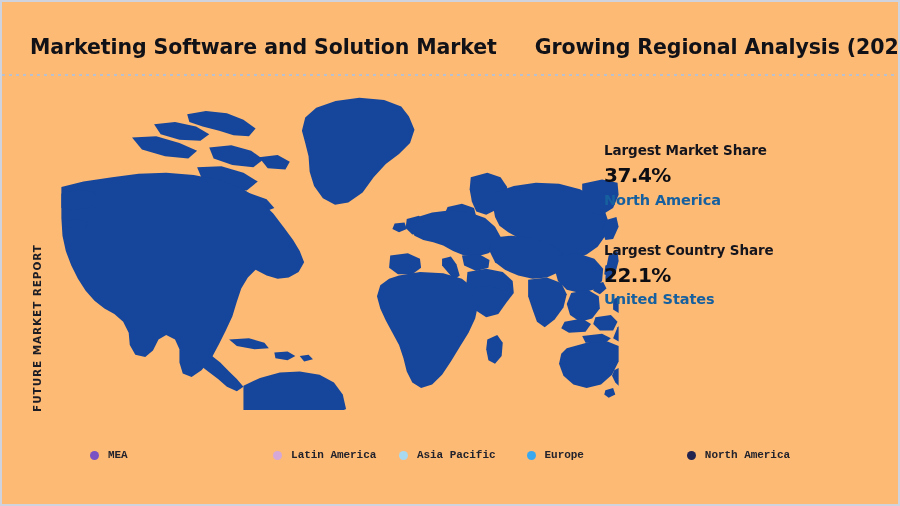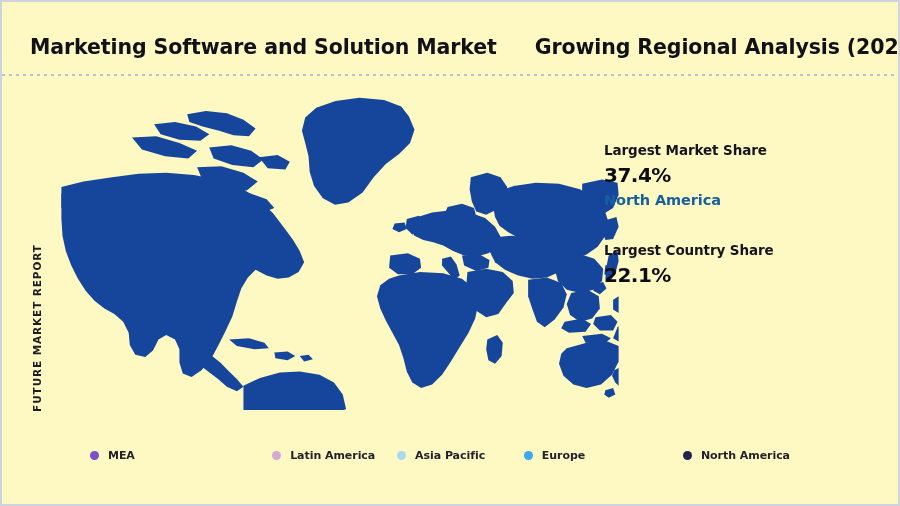--- a/index.html
+++ b/index.html
@@ -145,26 +145,27 @@
     height: 9px;
     border-radius: 50%;
     margin-right: 9px;
     flex: 0 0 auto;
   }
   .legend-text {
     font-size: 11px;
     font-weight: 700;
     color: #22222c;
     letter-spacing: -0.05px;
+    font-family: Liberation Mono, monospace;
   }
 </style>
 </head>
 <body>
 
-<div id="infographic" style="background: #fef9c3; border-color: rgb(206, 211, 222);">
+<div id="infographic" style="background: #fdba74; border-color: rgb(206, 211, 222);">
 
   <div class="header">
     <div class="header-inner">
       <div class="title-main">Marketing Software and Solution Market</div>
       <div class="title-sub">Growing Regional Analysis (2025–2032)</div>
     </div>
   </div>
   <div class="header-rule"></div>
 
   <div class="side-caption">
@@ -241,20 +242,21 @@
 
     <div class="stat-block">
       <div class="stat-label">Largest Market Share</div>
       <div class="stat-value">37.4%</div>
       <div class="stat-region">North America</div>
     </div>
 
     <div class="stat-block">
       <div class="stat-label">Largest Country Share</div>
       <div class="stat-value">22.1%</div>
+      <div class="stat-region">United States</div>
     </div>
 
   </div>
 
   <div class="legend">
 
     <div class="legend-item" style="width:145px;">
       <span class="legend-dot" style="background: rgb(123, 82, 196);"></span>
       <span class="legend-text">MEA</span>
     </div>

